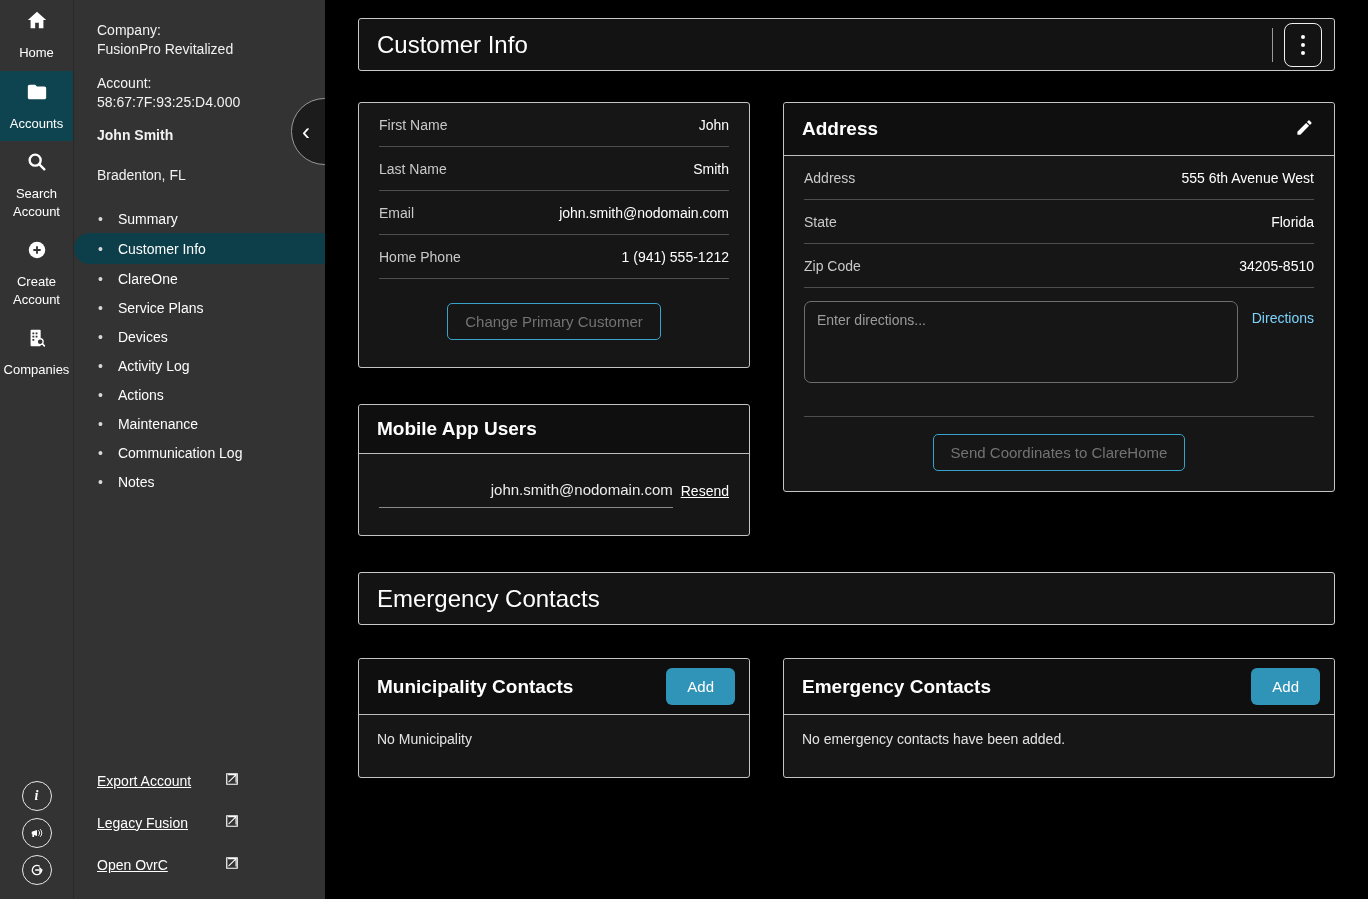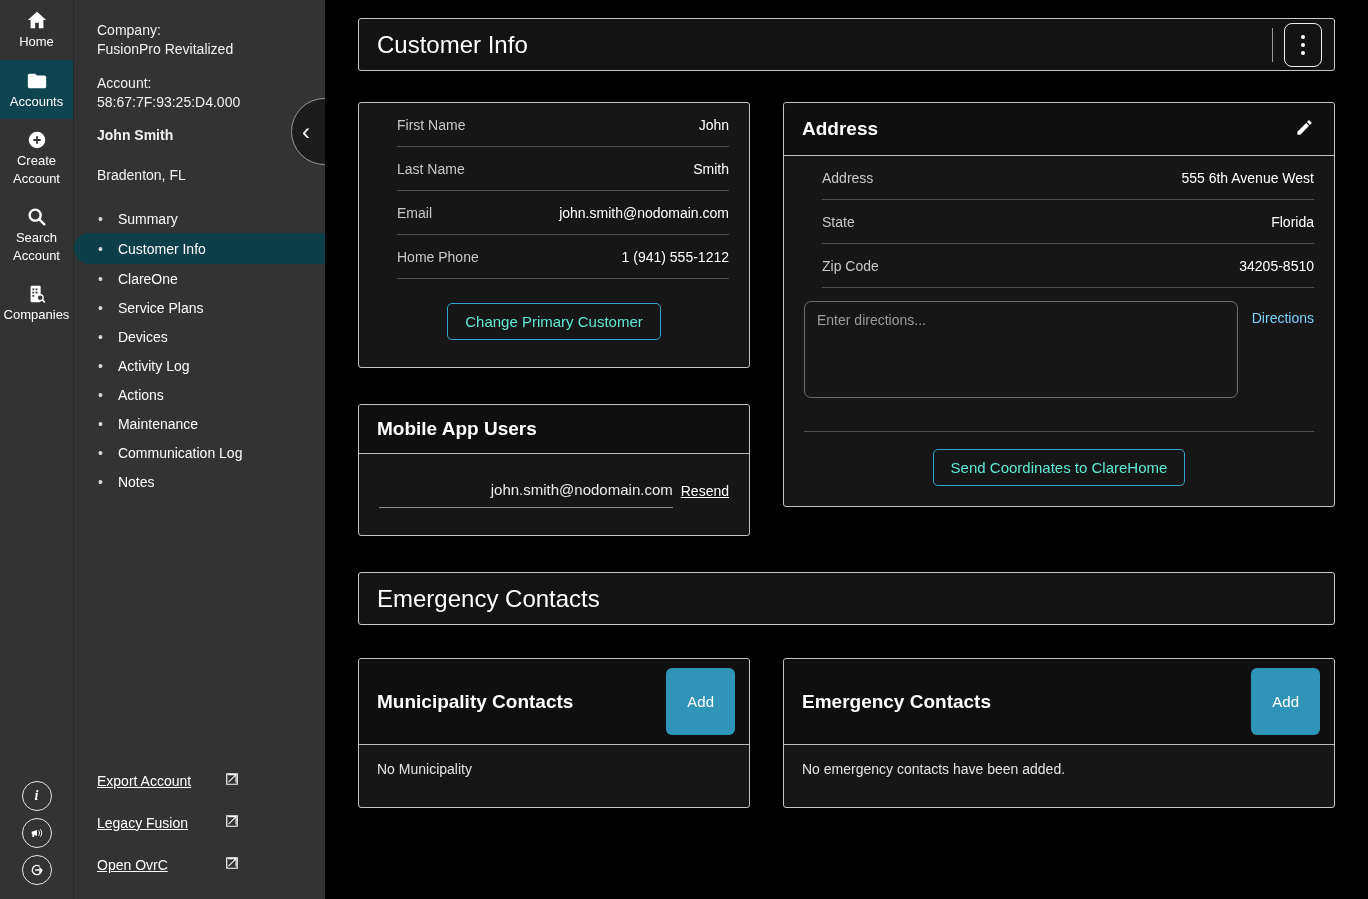--- a/index.html
+++ b/index.html
@@ -1,21 +1,21 @@
 <!DOCTYPE html>
 <html><head>
 <meta charset="utf-8">
 <style>
   * { margin:0; padding:0; box-sizing:border-box; }
   html,body { width:1368px; height:899px; background:#000; font-family:"Liberation Sans", sans-serif; overflow:hidden; }
   .app { display:flex; width:1368px; height:899px; }
 
   
   .rail { width:74px; background:#333333; border-right:1px solid #282828; display:flex; flex-direction:column; color:#fff; flex-shrink:0; }
-  .rail-item { display:flex; flex-direction:column; align-items:center; gap:1px; padding:10px 2px 9px; font-size:13px; text-align:center; line-height:1.35; cursor:pointer; }
+  .rail-item { display:flex; flex-direction:column; align-items:center; gap:12px; padding:10px 2px 9px; font-size:13px; text-align:center; line-height:1.35; cursor:pointer; }
   .rail-item.selected { background:#0e4450; }
   .rail-icon { height:22px; display:flex; align-items:center; justify-content:center; }
   .rail-spacer { flex:1; }
   .rail-footer { display:flex; flex-direction:column; align-items:center; gap:7px; padding-bottom:14px; }
   .circle-icon { width:30px; height:30px; border:1px solid #e8e8e8; border-radius:50%; display:flex; align-items:center; justify-content:center; font-size:14px; font-weight:bold; color:#fff; cursor:pointer; }
 
   
   .sidebar { width:251px; background:#333333; position:relative; overflow:hidden; color:#fff; display:flex; flex-direction:column; flex-shrink:0; }
   .logo { padding:6px 0 0 22px; color:#fff; white-space:nowrap; }
   .logo-main { font-size:37px; letter-spacing:0.5px; }
@@ -43,41 +43,41 @@
   .kebab-dot { width:4px; height:4px; background:#fff; border-radius:50%; }
   .page-header { margin-bottom:31px; }
   .grid { display:grid; grid-template-columns:392px 1fr; column-gap:33px; align-items:start; }
   .col { display:flex; flex-direction:column; }
 
   .card { background:#161616; border:1px solid #c4c4c4; border-radius:3px; }
   .card-header { background:#0f0f0f; border-bottom:1px solid #bdbdbd; padding:13px 18px; display:flex; align-items:center; justify-content:space-between; border-radius:3px 3px 0 0; }
   .card-title { font-size:19px; font-weight:bold; color:#fff; }
   .edit-btn { background:none; border:none; cursor:pointer; display:flex; padding:2px; }
   .card-body { padding:0 20px; }
-  .field-row { display:flex; justify-content:space-between; align-items:center; padding:14px 0 13px; border-bottom:1px solid #4e4e4e; font-size:14px;margin-left:18px; }
+  .field-row { display:flex; justify-content:space-between; align-items:center; padding:14px 0 13px; border-bottom:1px solid #4e4e4e; font-size:14px; }
   .field-label { color:#c9c9c9; }
   .field-value { color:#fff; }
-  .btn-outline { border:1px solid #38a3ca; background:transparent; color:#5eead4; font-size:15px; padding:9px 17px; border-radius:5px; font-family:inherit; cursor:pointer; }
+  .btn-outline { border:1px solid #38a3ca; background:transparent; color:#737373; font-size:15px; padding:9px 17px; border-radius:5px; font-family:inherit; cursor:pointer; }
   .card-actions { display:flex; justify-content:center; padding:24px 0 27px; }
 
   .directions-row { display:flex; padding-top:13px; }
-  .directions-box { flex:1; height:97px; background:transparent; border:1px solid #6e6e6e; border-radius:7px; color:#fff; font-family:inherit; font-size:14px; padding:10px 12px; resize:none; outline:none; }
+  .directions-box { flex:1; height:82px; background:transparent; border:1px solid #6e6e6e; border-radius:7px; color:#fff; font-family:inherit; font-size:14px; padding:10px 12px; resize:none; outline:none; }
   .directions-box::placeholder { color:#9c9c9c; }
   .directions-label { width:76px; text-align:right; color:#7dd3fc; font-size:14px; padding-top:9px; }
   .address-divider { border-top:1px solid #4e4e4e; margin-top:33px; }
   .address-actions { padding:17px 0 20px; }
 
   .mobile-card { margin-top:36px;text-align:right; }
   .mobile-row { display:flex; align-items:flex-end; padding:27px 0 27px; }
   .mobile-email { flex:1; border-bottom:1px solid #8a8a8a; padding-bottom:9px; font-size:15px; color:#ececec; }
   .resend-link { margin-left:8px; padding-bottom:9px; font-size:14px; color:#fff; text-decoration:underline; cursor:pointer; }
 
   .section-header { margin-top:36px; margin-bottom:33px; }
   .contact-header { padding:9px 14px 9px 18px; }
-  .btn-add { background:#3093b8; color:#fff; border:none; border-radius:6px; padding:25px 21px; font-size:15px; font-family:inherit; cursor:pointer; }
+  .btn-add { background:#3093b8; color:#fff; border:none; border-radius:6px; padding:10px 21px; font-size:15px; font-family:inherit; cursor:pointer; }
   .empty-body { padding:16px 18px 30px; font-size:14px; color:#e3e3e3; }
 </style>
 </head>
 <body>
 
 <div class="app">
 
   <nav class="rail">
     <div class="rail-item">
       <span class="rail-icon">
@@ -91,34 +91,34 @@
       <span class="rail-icon">
         <svg width="22" height="22" viewBox="0 0 24 24">
             <path fill="#fff" d="M10 4H4c-1.1 0-2 .9-2 2v12c0 1.1.9 2 2 2h16c1.1 0 2-.9 2-2V8c0-1.1-.9-2-2-2h-8l-2-2z"></path>
           </svg>
       </span>
       <span>Accounts</span>
     </div>
     <div class="rail-item">
       <span class="rail-icon">
         <svg width="22" height="22" viewBox="0 0 24 24">
+            <circle cx="10" cy="10" r="6" fill="none" stroke="#fff" stroke-width="2.6"></circle>
+            <path stroke="#fff" stroke-width="2.6" stroke-linecap="round" d="M14.8 14.8 L20 20"></path>
+          </svg>
+      </span>
+      <span>Search Account</span>
+    </div>
+    <div class="rail-item">
+      <span class="rail-icon">
+        <svg width="22" height="22" viewBox="0 0 24 24">
             <circle cx="12" cy="12" r="9" fill="#fff"></circle>
             <path stroke="#333" stroke-width="2" d="M12 8v8M8 12h8"></path>
           </svg>
       </span>
       <span>Create Account</span>
-    </div>
-    <div class="rail-item">
-      <span class="rail-icon">
-        <svg width="22" height="22" viewBox="0 0 24 24">
-            <circle cx="10" cy="10" r="6" fill="none" stroke="#fff" stroke-width="2.6"></circle>
-            <path stroke="#fff" stroke-width="2.6" stroke-linecap="round" d="M14.8 14.8 L20 20"></path>
-          </svg>
-      </span>
-      <span>Search Account</span>
     </div>
     <div class="rail-item">
       <span class="rail-icon">
         <svg width="22" height="22" viewBox="0 0 24 24">
             <rect x="5" y="3" width="11" height="18" rx="1" fill="#fff"></rect>
             <path fill="#333" d="M7 6h2v2H7zM10.5 6h2v2h-2zM7 9.5h2v2H7zM10.5 9.5h2v2h-2zM7 13h2v2H7z"></path>
             <circle cx="15.5" cy="16" r="3.2" fill="#333" stroke="#fff" stroke-width="1.4"></circle>
             <path stroke="#fff" stroke-width="1.8" stroke-linecap="round" d="M17.8 18.3 L20 20.5"></path>
           </svg>
       </span>

